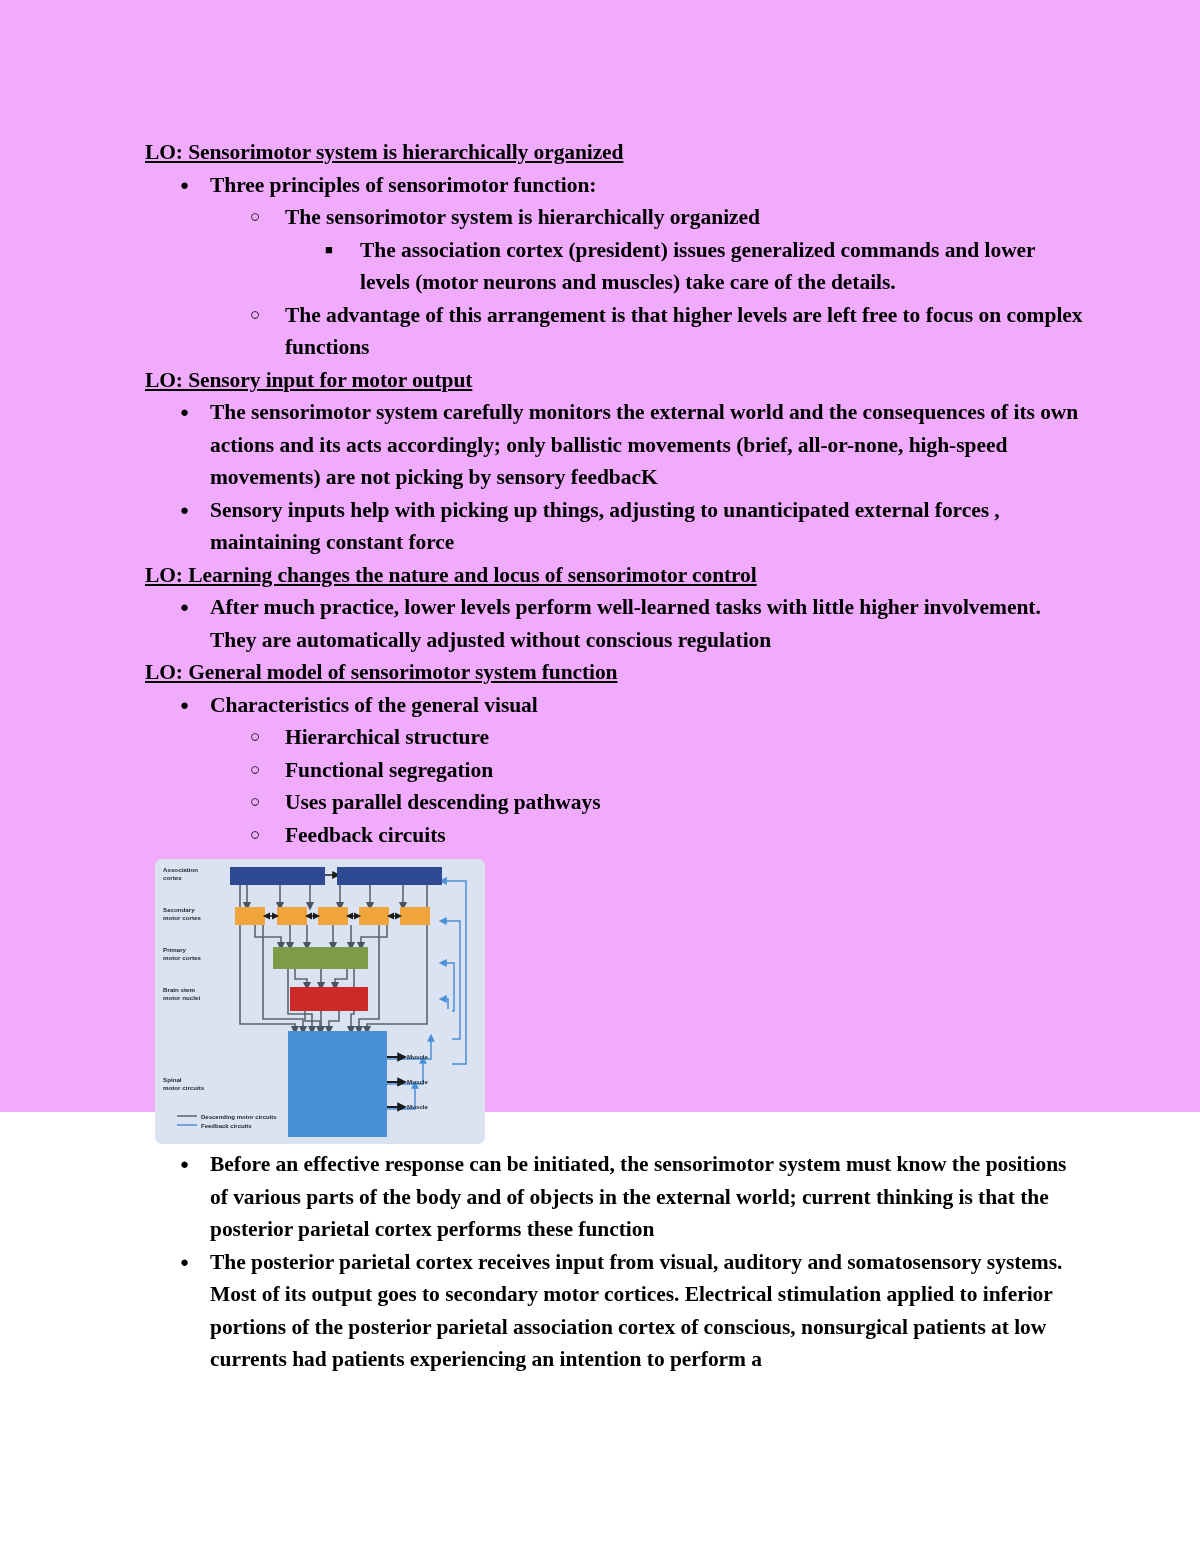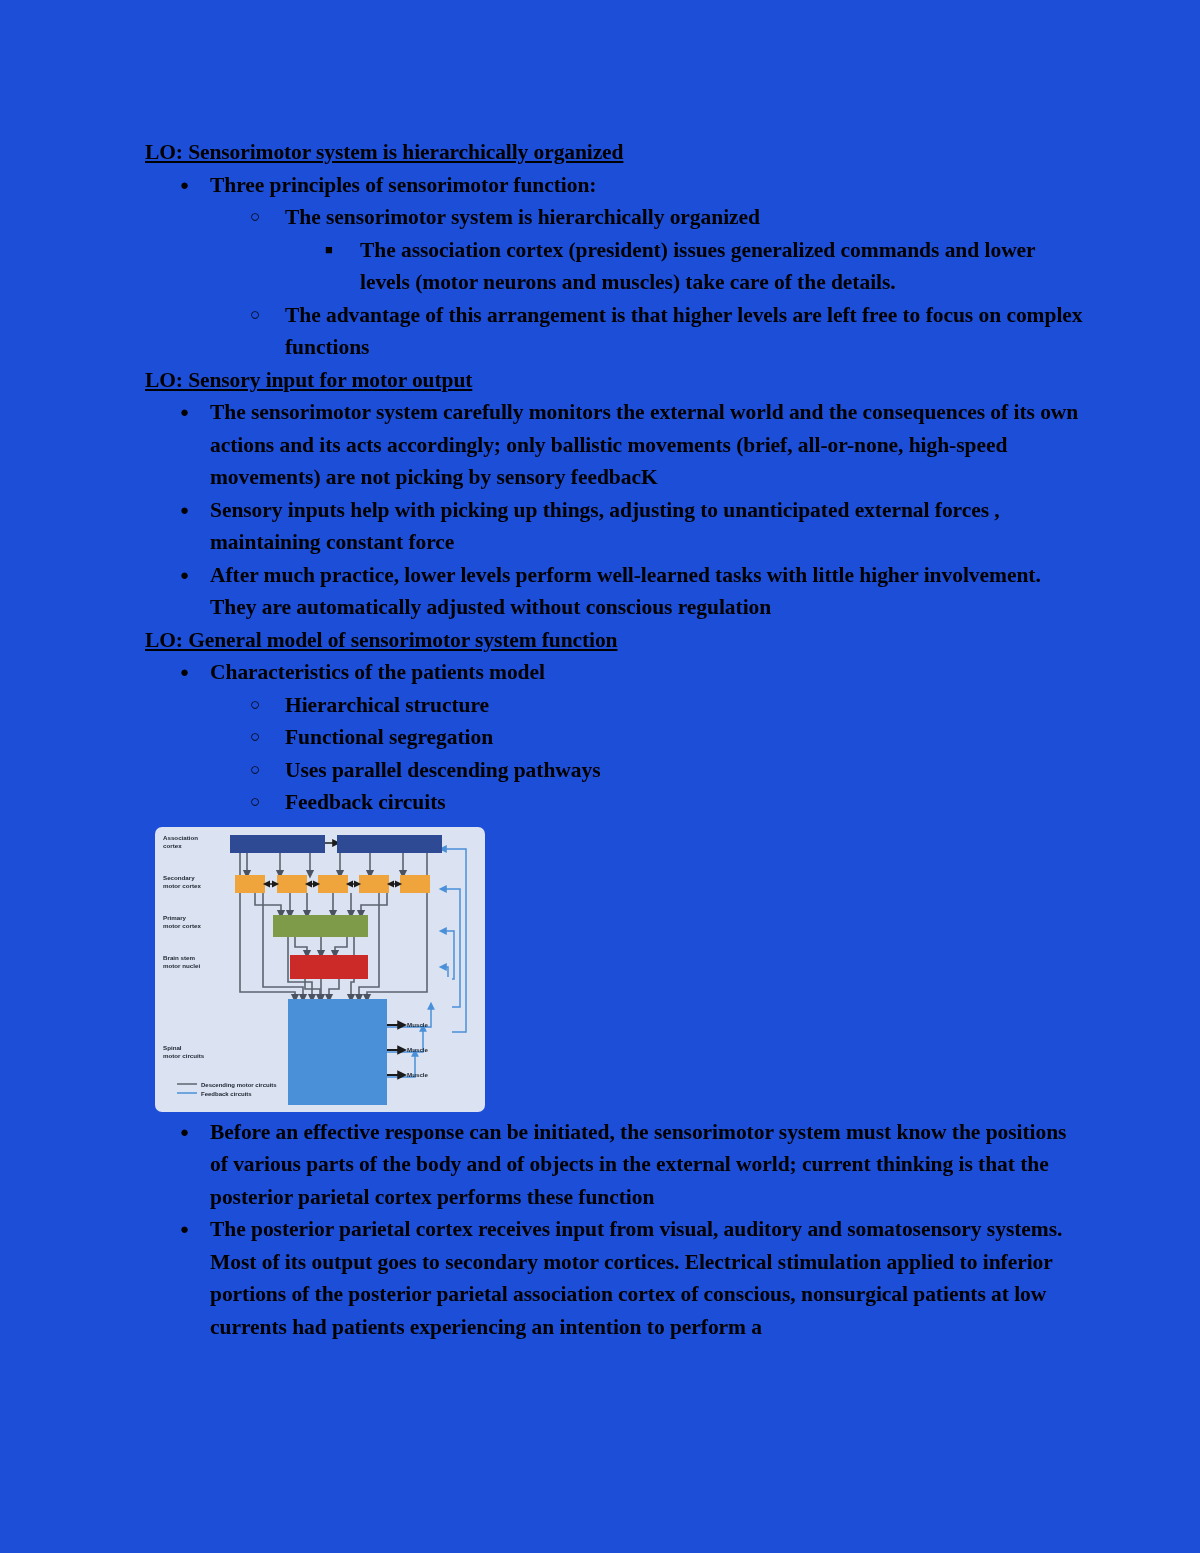--- a/index.html
+++ b/index.html
@@ -11,22 +11,22 @@
     width: 1200px;
     height: 1553px;
     font-family: "Liberation Serif", "DejaVu Serif", serif;
     color: #000000;
     overflow: hidden;
   }
 
   .page {
     position: relative;
     width: 1200px;
-    height: 1553px;
-    background: #1d4ed8;
+    height: 1112px;
+    background: #f0abfc;
     box-sizing: border-box;
     padding: 136px 120px 0 145px;
   }
 
   .doc-body {
     width: 940px;
   }
 
   
   h2.lo-heading {
@@ -148,32 +148,33 @@
       <li class="item">
         <span class="bullet">●</span>
         <span class="txt">The sensorimotor system carefully monitors the external world and the consequences of its own actions and its acts accordingly; only ballistic movements (brief, all-or-none, high-speed movements) are not picking by sensory feedbacK</span>
       </li>
       <li class="item">
         <span class="bullet">●</span>
         <span class="txt">Sensory inputs help with picking up things, adjusting to unanticipated external forces , maintaining constant force</span>
       </li>
     </ul>
 
+    <h2 class="lo-heading">LO: Learning changes the nature and locus of sensorimotor control</h2>
     <ul class="lvl1">
       <li class="item">
         <span class="bullet">●</span>
         <span class="txt">After much practice, lower levels perform well-learned tasks with little higher involvement. They are automatically adjusted without conscious regulation</span>
       </li>
     </ul>
 
     <h2 class="lo-heading">LO: General model of sensorimotor system function</h2>
     <ul class="lvl1">
       <li class="item">
         <span class="bullet">●</span>
-        <span class="txt">Characteristics of the patients model</span>
+        <span class="txt">Characteristics of the general visual</span>
         <ul class="lvl2">
           <li class="item">
             <span class="bullet">○</span>
             <span class="txt">Hierarchical structure</span>
           </li>
           <li class="item">
             <span class="bullet">○</span>
             <span class="txt">Functional segregation</span>
           </li>
           <li class="item">

